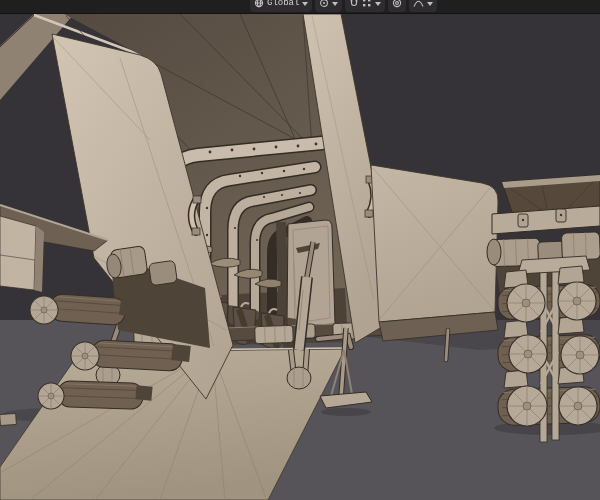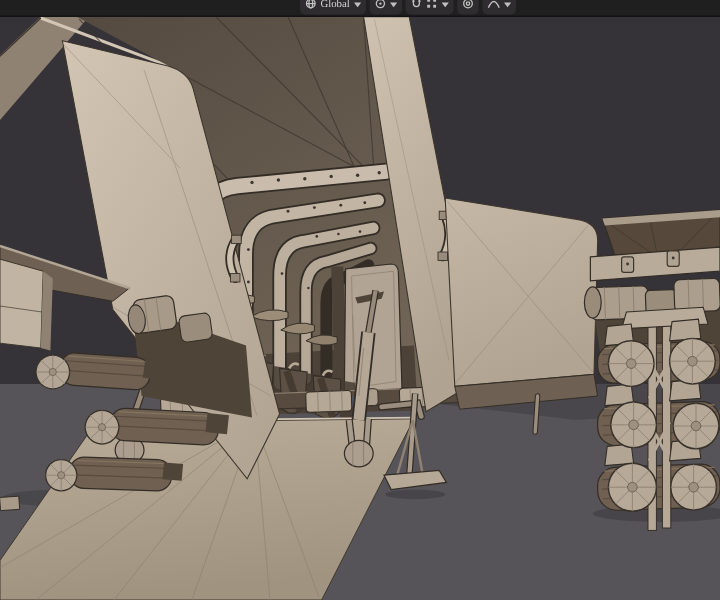--- a/index.html
+++ b/index.html
@@ -4,21 +4,21 @@
 <style>
   :root{
     --c-bg_top:#353337; --c-floor:#565459; --c-floor_shadow:#49474c; --c-floor_shadow_dark:#434146;
     --c-tan_bright:#cfc2b1; --c-tan_light:#c1b4a3; --c-tan_mid:#a99c8b; --c-tan_dark:#8f8272; --c-tan_deep:#756856;
     --c-brown_dark:#4c4238; --c-seat_brown:#5d5044; --c-log_brown:#6f6051; --c-hinge_brown:#574a3e;
     --c-hopper_brown:#56483b; --c-underside_brown:#6e6153; --c-side_brown:#827568; --c-hardware_dark:#4f4438;
     --c-shadow_blue:#4d5460; --c-wire:#3c352d; --c-outline:#332d26; --c-edge_highlight:#d3c6b5; --c-wire_light:#8d8070;
     --c-header_bg:#201f20; --c-header_widget:#2e2c2e; --c-header_text:#d5d5d5; --c-header_icon:#c0c0c0; --c-header_border:#121212;
   }
   html,body{margin:0;padding:0;background:#222;}
-  .screen{position:relative;width:600px;height:500px;overflow:hidden;font-family:Liberation Serif, serif;background:var(--c-bg_top);}
+  .screen{position:relative;width:600px;height:500px;overflow:hidden;font-family:Liberation Mono, monospace;background:var(--c-bg_top);}
   .viewport-svg{position:absolute;left:0;top:0;width:600px;height:500px;display:block;}
   
   .vp-header{position:absolute;left:0;top:0;width:600px;height:13px;background:var(--c-header_bg);
     border-bottom:1px solid var(--c-header_border);overflow:hidden;z-index:5;}
   .widgets{position:absolute;left:250px;top:-6px;height:18px;display:flex;gap:3px;align-items:center;}
   .pill{display:flex;align-items:center;gap:3px;height:18px;padding:0 4px;background:var(--c-header_widget);
     border-radius:4px;color:var(--c-header_text);font-size:9px;line-height:18px;white-space:nowrap;}
   .pill svg{display:block;}
   .chev{width:0;height:0;border-left:3px solid transparent;border-right:3px solid transparent;
     border-top:4px solid var(--c-header_icon);margin-top:2px;}

